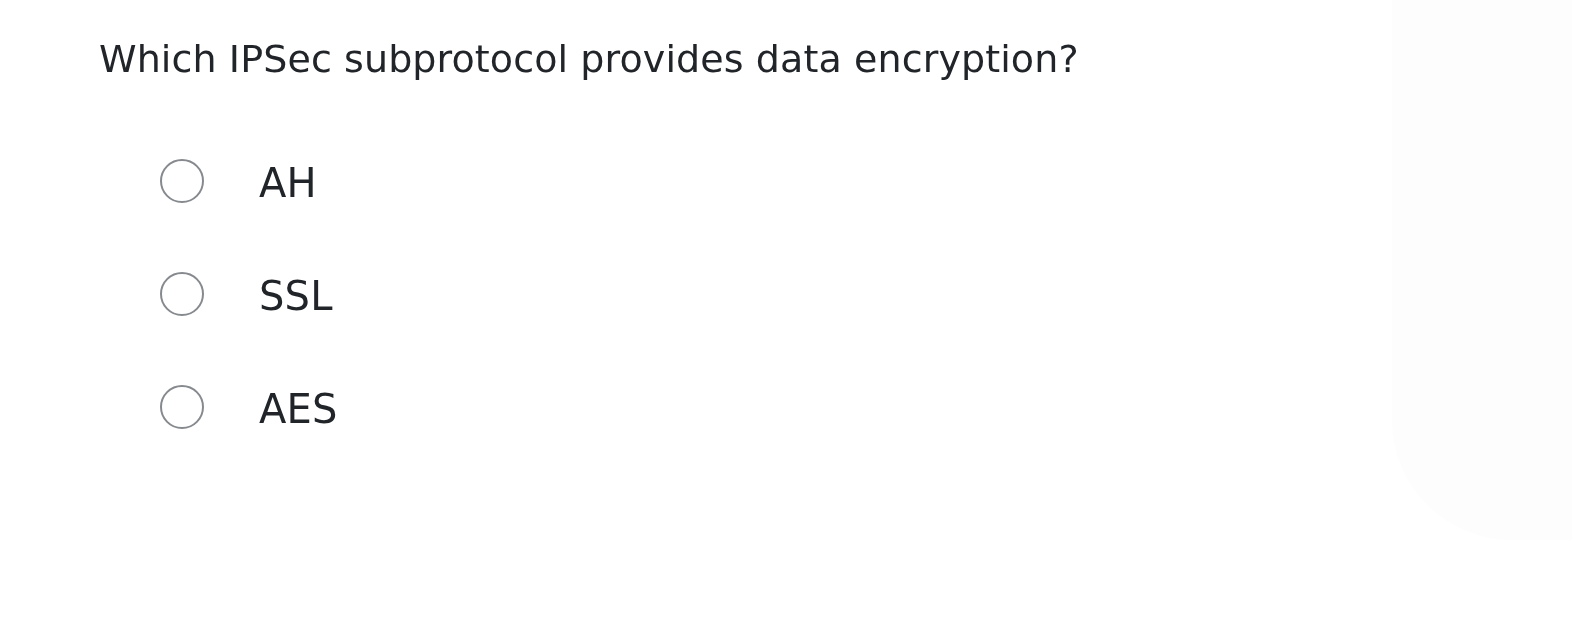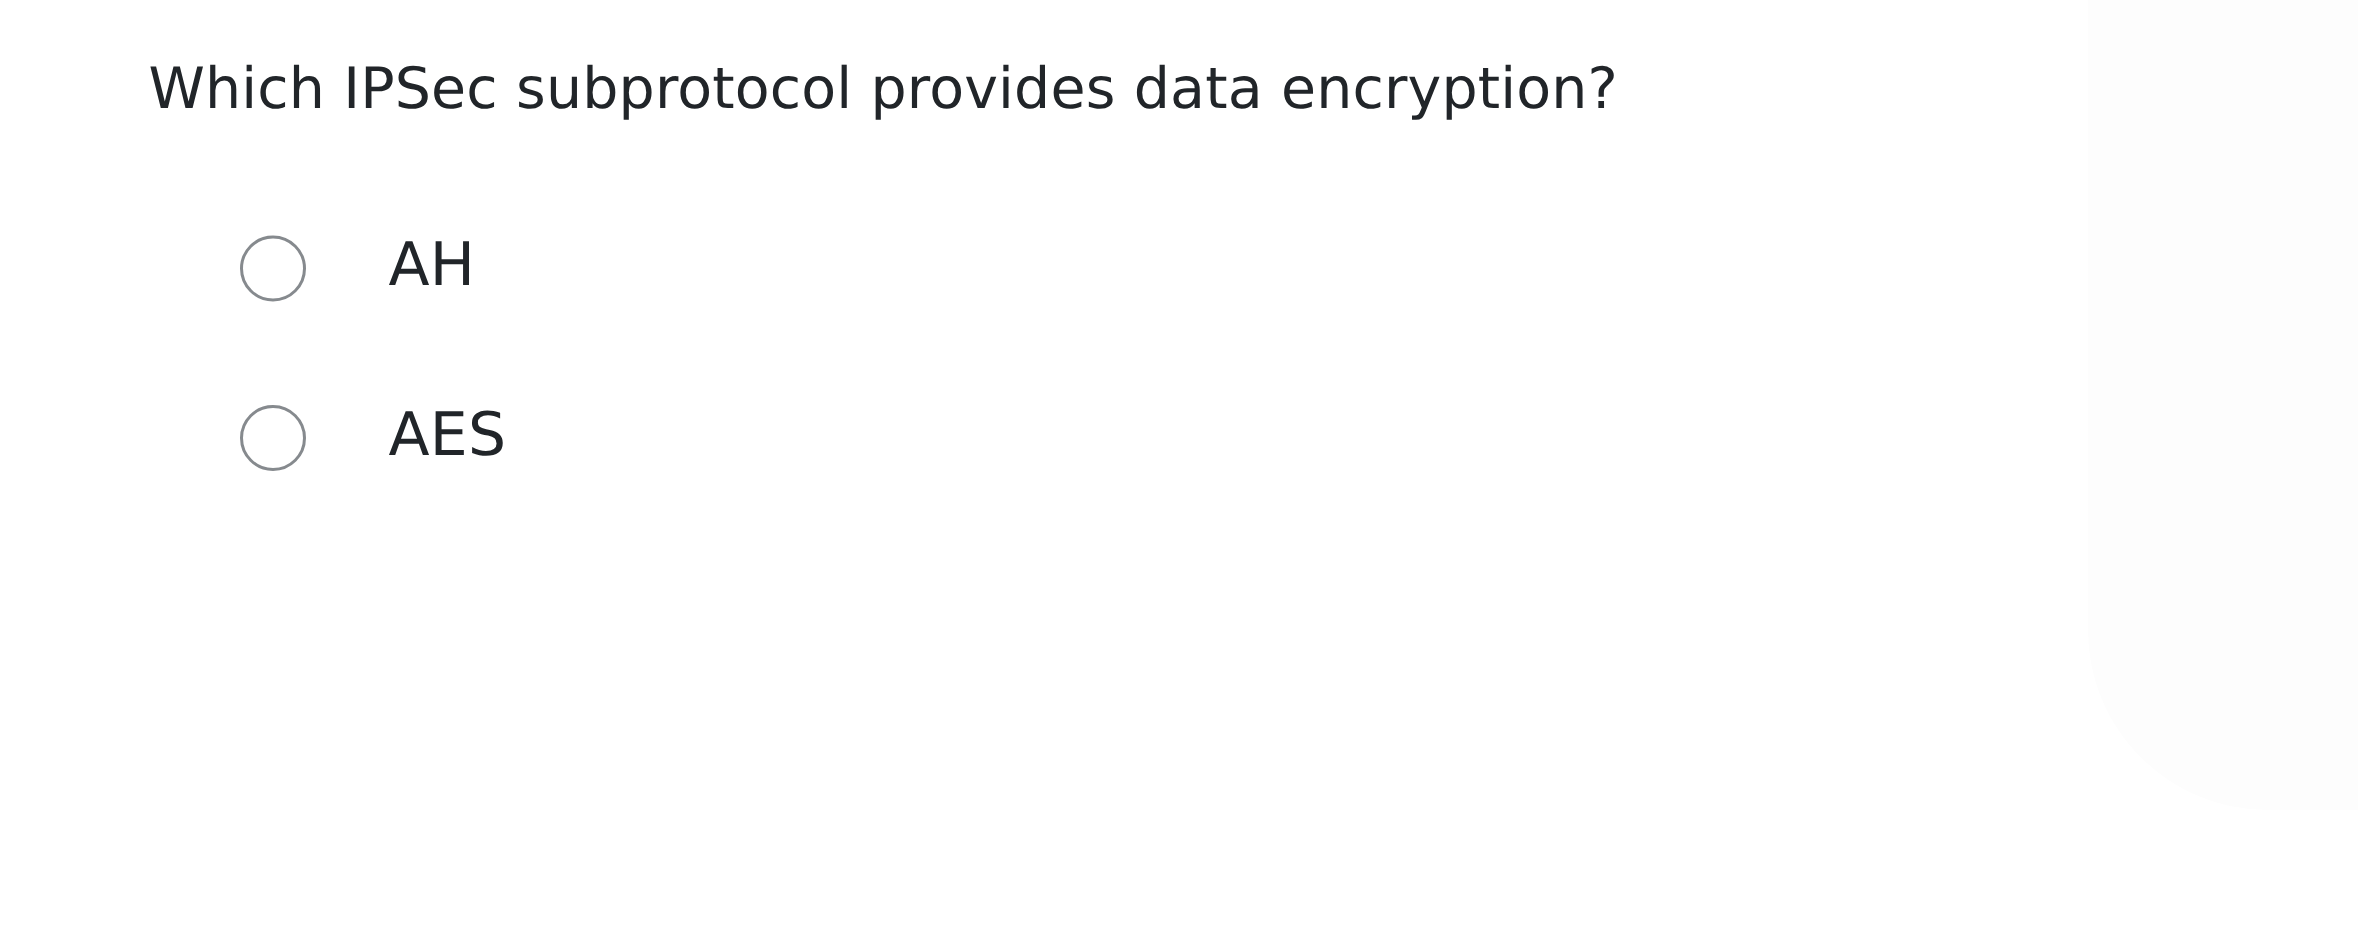--- a/index.html
+++ b/index.html
@@ -50,21 +50,21 @@
 
   .options {
     position: absolute;
     left: 160px;
     top: 157px;
     width: 900px;
   }
 
   .option-row {
     display: flex;
-    align-items: flex-start;
+    align-items: flex-end;
     height: 46px;
     margin-bottom: 67px;
     cursor: pointer;
   }
 
   .option-row:last-child {
     margin-bottom: 0;
   }
 
   .radio-outer {
@@ -100,20 +100,24 @@
   </div>
 
   <div class="options">
 
     <div class="option-row">
       <span class="radio-outer"></span>
       <span class="option-label">AH</span>
     </div>
 
 
+    <div class="option-row">
+      <span class="radio-outer"></span>
+      <span class="option-label">SSL</span>
+    </div>
 
     <div class="option-row">
       <span class="radio-outer"></span>
       <span class="option-label">AES</span>
     </div>
 
   </div>
 </div>
 
 </body></html>

